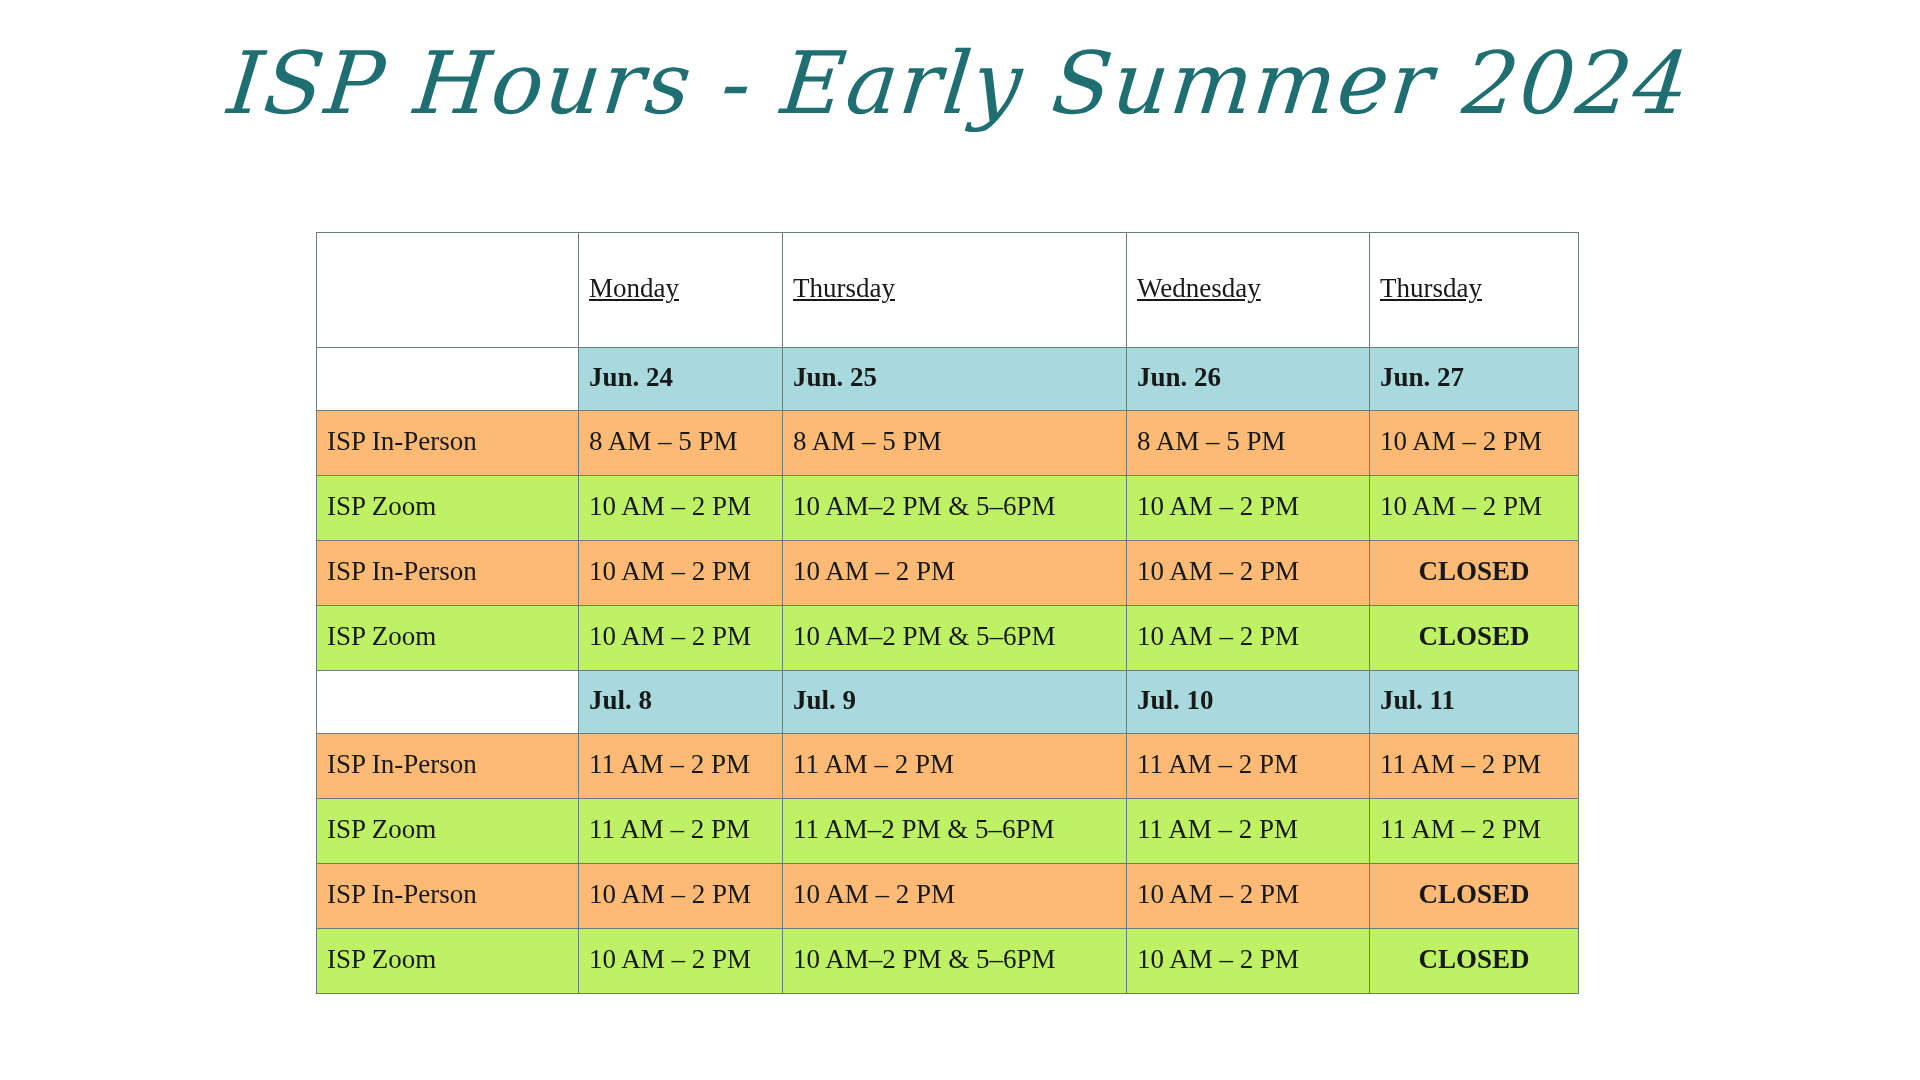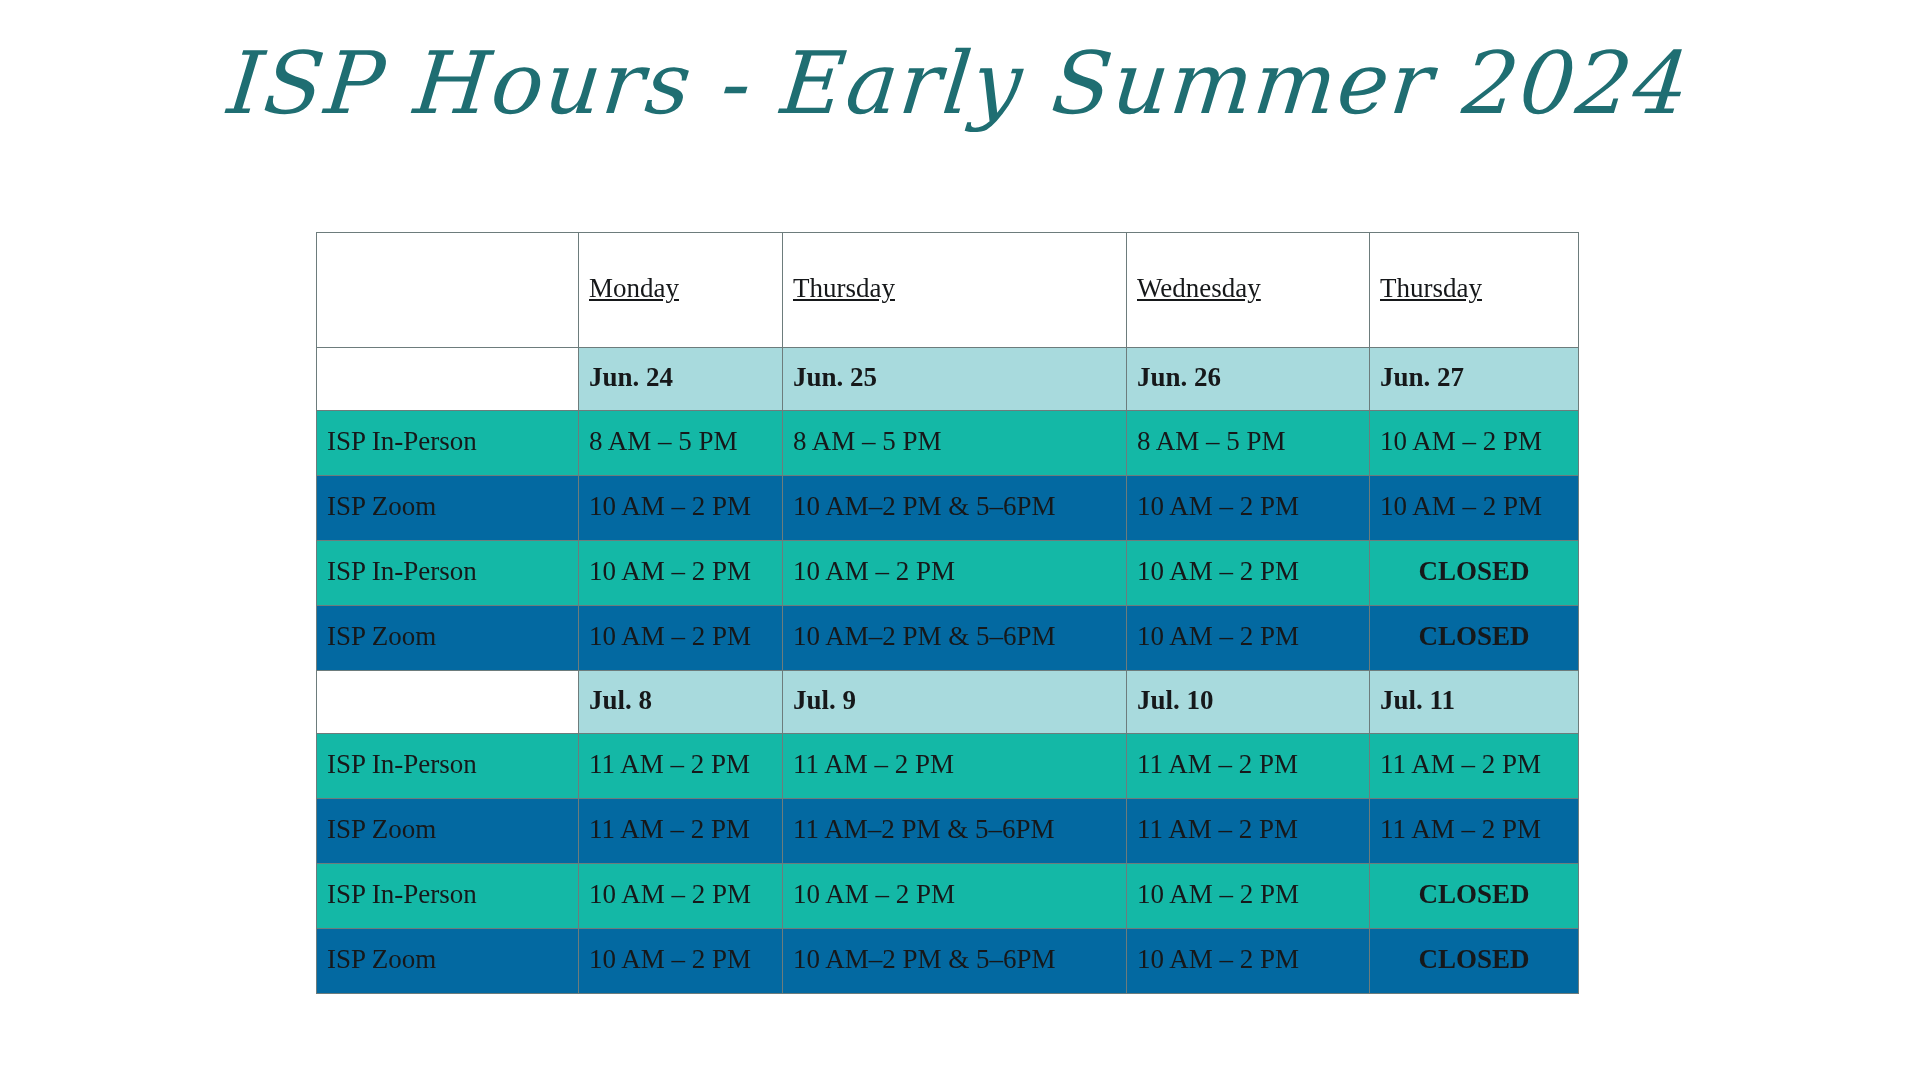--- a/index.html
+++ b/index.html
@@ -72,22 +72,22 @@
   col.c-wed   { width: 243px; }
   col.c-thu   { width: 209px; }
 
   
   tr.r-head td { background: #ffffff; height: 104px; vertical-align: middle; text-decoration: underline; }
   tr.r-head td.lbl { background: #ffffff; }
 
   tr.r-date td { background: #a8dadd; height: 52px; font-weight: bold; margin-top: 32px; }
   tr.r-date td.lbl { background: #ffffff; }
 
-  tr.r-inperson td { background: #14b8a6; height: 54px; }
-  tr.r-zoom td { background: #0369a1; height: 54px; }
+  tr.r-inperson td { background: #fdba74; height: 54px; }
+  tr.r-zoom td { background: #bef264; height: 54px; }
 
   td.lbl { font-weight: 400; }
   td.closed { font-weight: bold; text-align: center; }
   td.empty { }
 </style>
 </head>
 <body>
 
 <div class="page">
 

